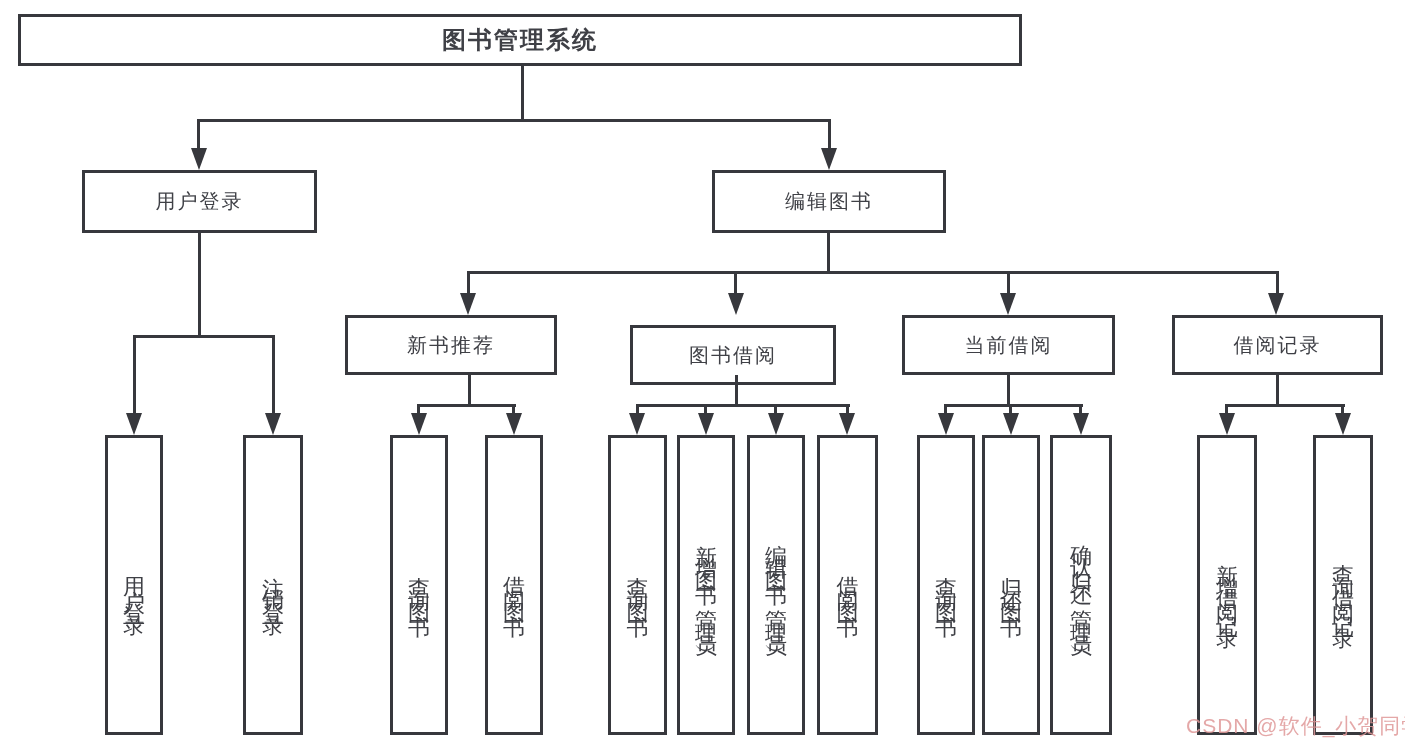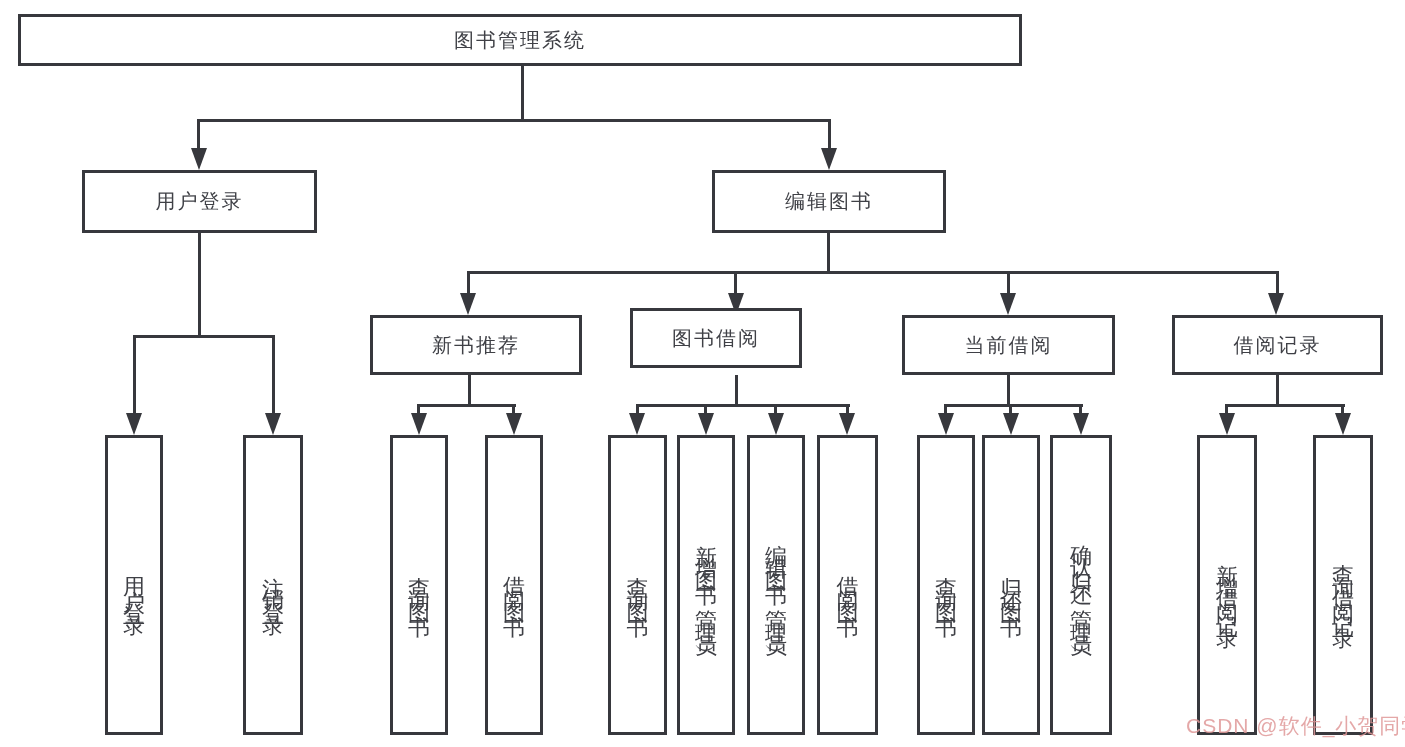--- a/index.html
+++ b/index.html
@@ -18,21 +18,21 @@
   .stage{position:relative;width:1405px;height:747px;background:var(--background);}
   .box{
     position:absolute;
     box-sizing:border-box;
     border:3px solid var(--line);
     background:#fff;
     display:flex;align-items:center;justify-content:center;
     color:var(--text);
   }
   .hlbl{font-size:20px;letter-spacing:2px;white-space:nowrap;}
-  .root-lbl{font-size:20px;letter-spacing:2px;}
+  .root-lbl{font-size:24px;letter-spacing:2px;font-weight:bold;}
   .vlbl{
     writing-mode:vertical-rl;
     text-orientation:mixed;
     font-size:22px;
     letter-spacing:13px;
     line-height:1;
   }
   .line{position:absolute;background:var(--line);}
   .arrow{
     position:absolute;width:0;height:0;
@@ -81,24 +81,24 @@
   <div class="line" style="left:467px;top:271px;width:812px;height:3px"></div>
   <div class="line" style="left:467px;top:271px;width:3px;height:24px"></div>
   <div class="line" style="left:734px;top:271px;width:3px;height:24px"></div>
   <div class="line" style="left:1007px;top:271px;width:3px;height:24px"></div>
   <div class="line" style="left:1276px;top:271px;width:3px;height:24px"></div>
   <div class="arrow" style="left:460px;top:293px"></div>
   <div class="arrow" style="left:728px;top:293px"></div>
   <div class="arrow" style="left:1000px;top:293px"></div>
   <div class="arrow" style="left:1268px;top:293px"></div>
 
-  <div class="box" style="left:370px;top:315px;width:212px;height:60px">
+  <div class="box" style="left:345px;top:315px;width:212px;height:60px">
     <span class="hlbl">新书推荐</span>
   </div>
-  <div class="box" style="left:630px;top:308px;width:172px;height:60px">
+  <div class="box" style="left:630px;top:325px;width:206px;height:60px">
     <span class="hlbl">图书借阅</span>
   </div>
   <div class="box" style="left:902px;top:315px;width:213px;height:60px">
     <span class="hlbl">当前借阅</span>
   </div>
   <div class="box" style="left:1172px;top:315px;width:211px;height:60px">
     <span class="hlbl">借阅记录</span>
   </div>
 
   <div class="line" style="left:468px;top:375px;width:3px;height:32px"></div>

